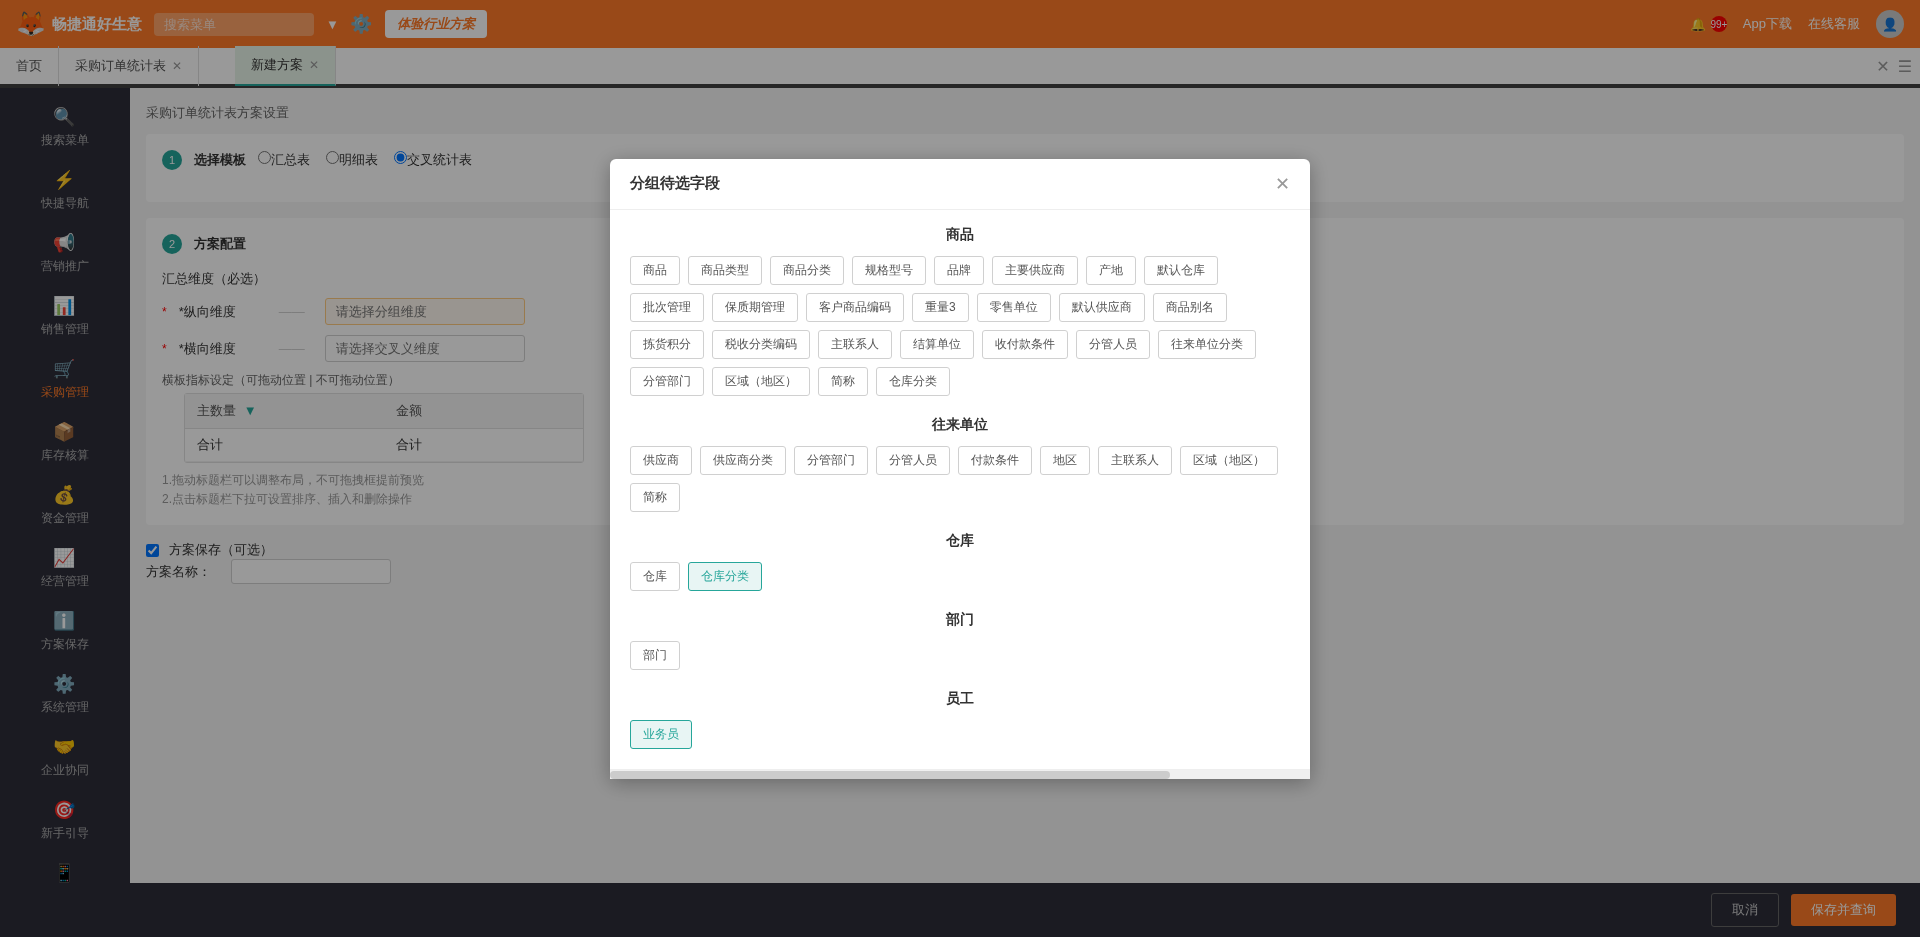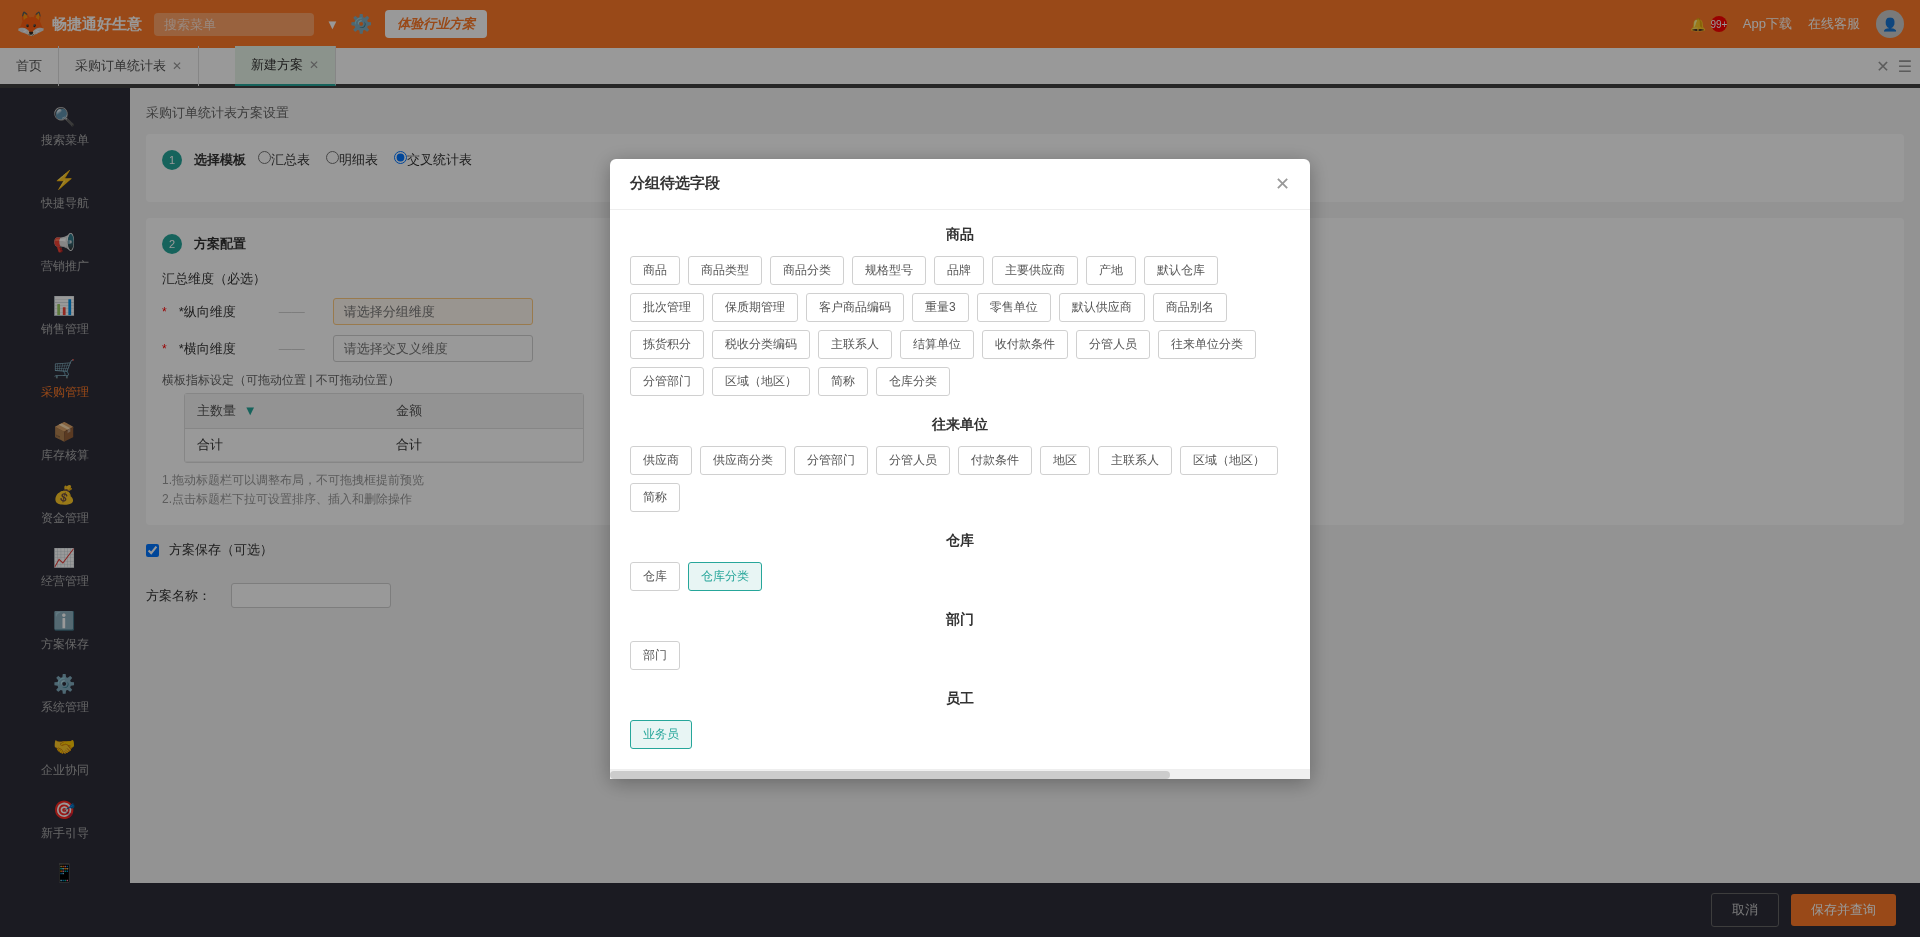--- a/index.html
+++ b/index.html
@@ -180,21 +180,20 @@
     .step-label { font-weight: bold; color: #333; font-size: 13px; }
 
     .form-row { display: flex; align-items: center; margin-bottom: 10px; gap: 12px; }
     .form-label { color: #333; font-size: 13px; min-width: 80px; }
     .form-input {
       border: 1px solid #d0d0d0;
       border-radius: 3px;
       padding: 5px 10px;
       font-size: 13px;
       width: 200px;
-      margin-left: 8px;
     }
 
     .radio-group { display: flex; gap: 16px; align-items: center; }
     .radio-option { display: flex; align-items: flex-start; cursor: pointer; font-size: 13px; }
 
     .table-area { border: 1px solid #e0e0e0; border-radius: 3px; }
     .table-header { display: flex; background: #f5f5f5; border-bottom: 1px solid #e0e0e0; }
     .table-col { padding: 8px 12px; font-size: 13px; color: #555; flex: 1; }
     .table-row-item { display: flex; border-bottom: 1px solid #f0f0f0; }
     .table-cell { padding: 7px 12px; font-size: 13px; flex: 1; }
@@ -433,21 +432,21 @@
       <div class="hint-text">
         <div>1.拖动标题栏可以调整布局，不可拖拽框提前预览</div>
         <div>2.点击标题栏下拉可设置排序、插入和删除操作</div>
       </div>
     </div>
 
     <div class="checkbox-row">
       <input type="checkbox" checked="" style="">
       <span>方案保存（可选）</span>
     </div>
-    <div class="form-row" style="margin-top:24px;">
+    <div class="form-row" style="margin-top:0;">
       <span>方案名称：</span>
       <input class="scheme-name-input" type="text" style="">
     </div>
   </div>
 </div>
 
 <div class="modal-overlay">
   <div class="modal">
 
     <div class="modal-header">

